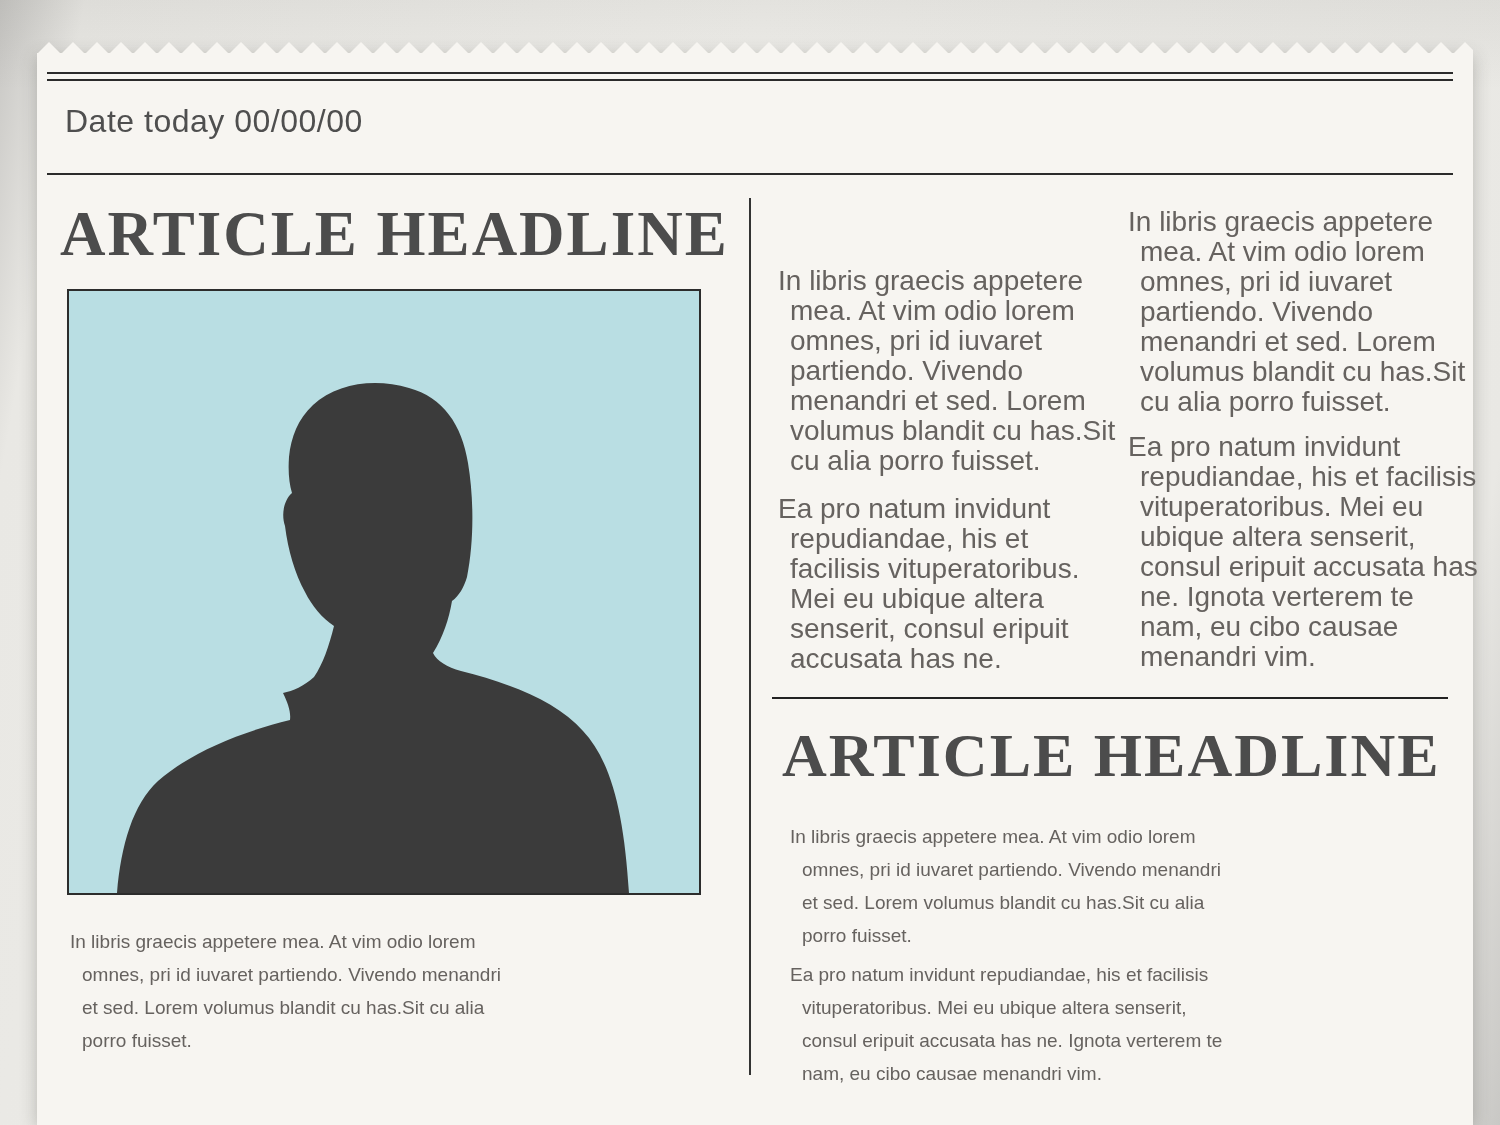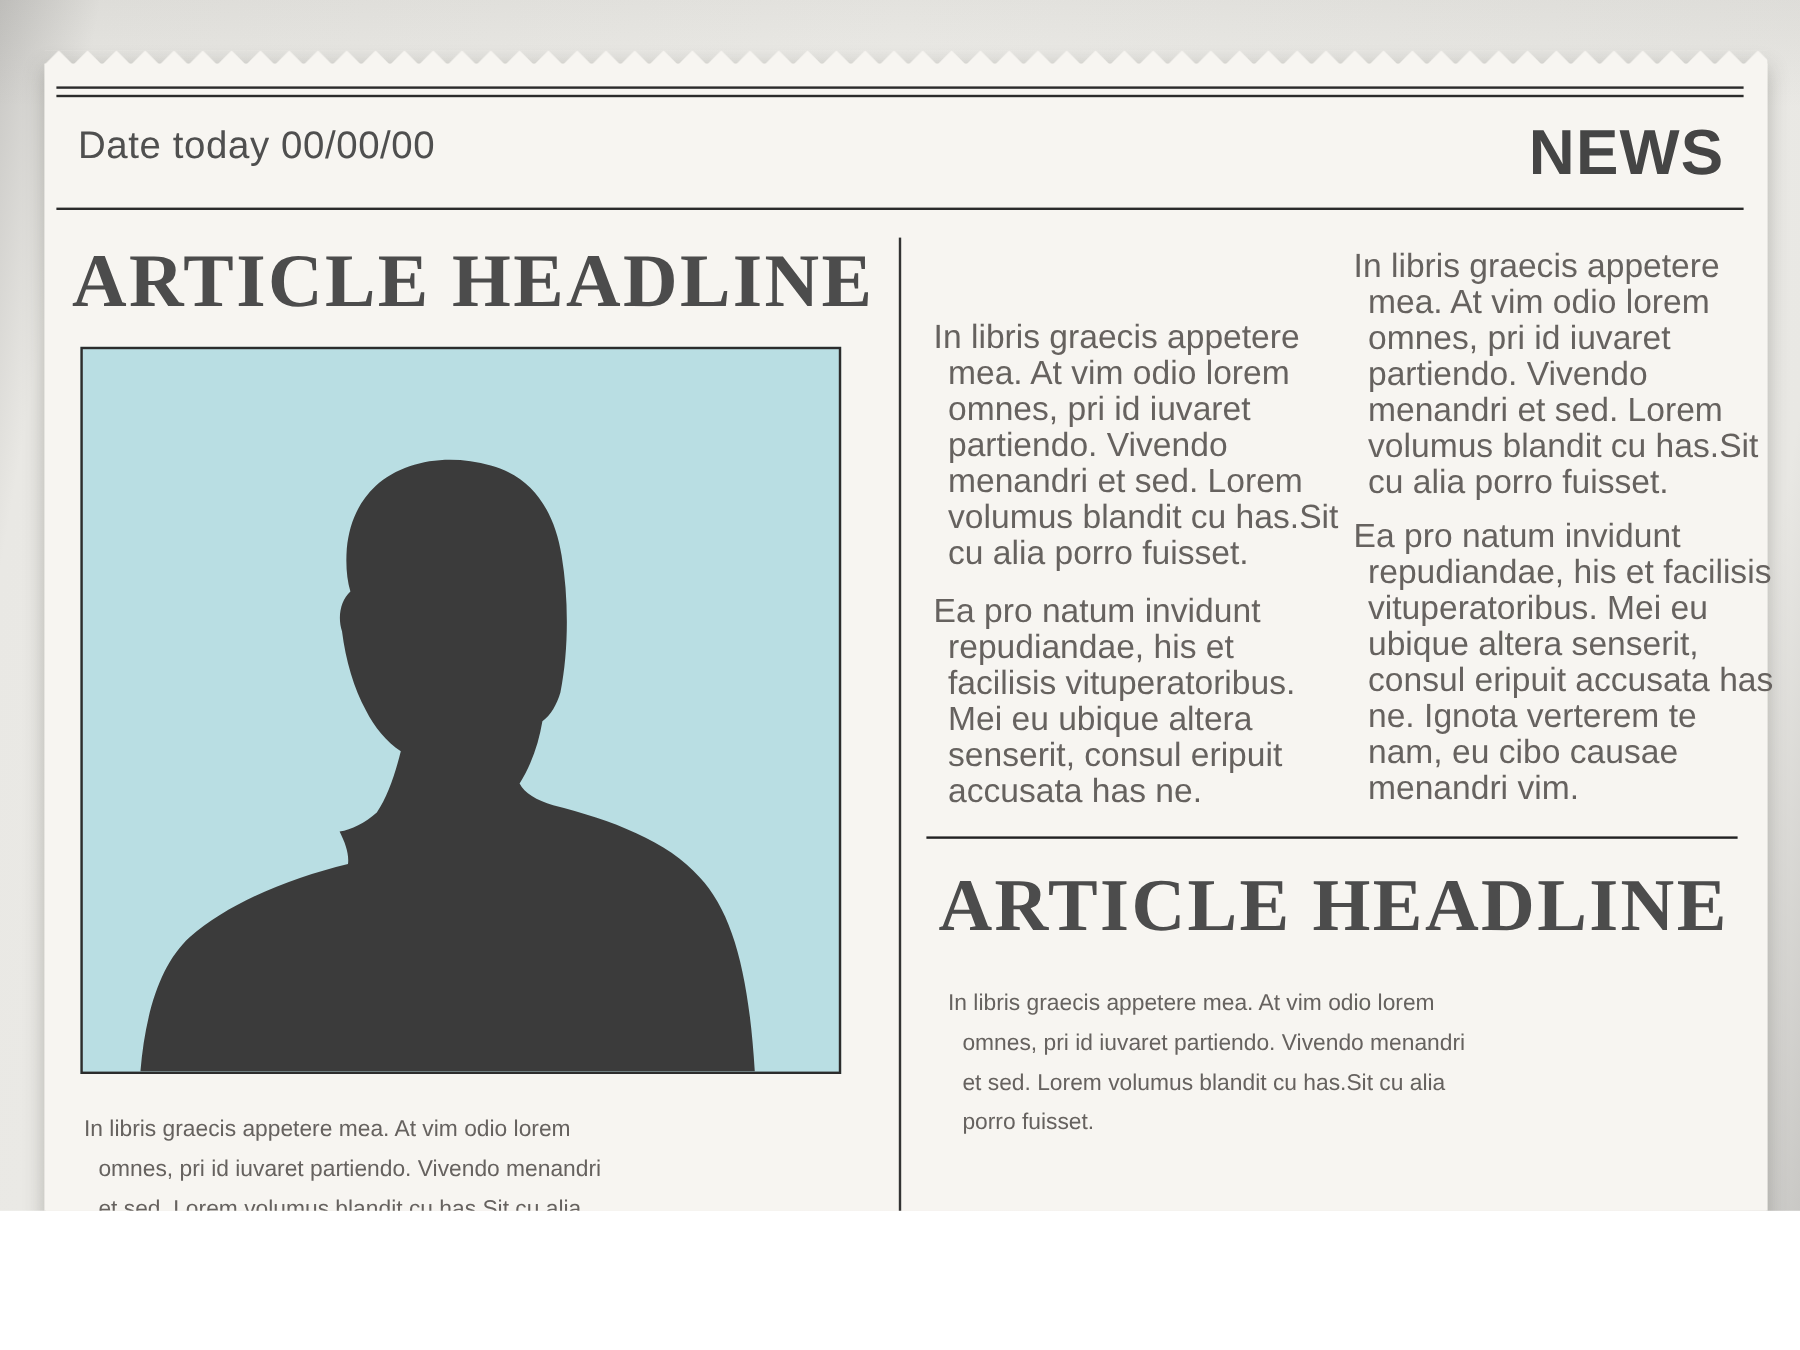--- a/index.html
+++ b/index.html
@@ -1,17 +1,17 @@
 <!DOCTYPE html>
 <html style="--paper: #f7f5f1; --rule: #2b2b2b; --headline-text: #4c4c4c; --body-text: #66625f; --photo-background: #b9dee3; --silhouette: #3b3b3b;"><head>
 <meta charset="utf-8">
 <style>
   html,body { margin:0; padding:0; }
   .stage {
-    position:relative; width:1500px; height:1009px; overflow:hidden;
+    position:relative; width:1500px; height:1125px; overflow:hidden;
     font-family:"Liberation Sans", sans-serif;
     background:
       linear-gradient(to bottom, rgba(70,70,65,0.07), rgba(0,0,0,0) 90px),
       linear-gradient(100deg, #c7c6c3 0%, #e9e8e4 5%, #efeeea 45%, #e9e8e4 93%, #c9c8c5 100%);
   }
   .paper {
     position:absolute; left:37px; top:53px; width:1436px; height:1072px;
     background:var(--paper,#f7f5f1);
     box-shadow:0 3px 16px rgba(60,58,52,0.30);
   }
@@ -62,21 +62,20 @@
       <defs>
         <pattern id="teeth" width="24" height="12" patternUnits="userSpaceOnUse">
           <polygon points="0,12 12,0 24,12" fill="#f7f5f1"></polygon>
         </pattern>
       </defs>
       <rect width="1436" height="12" fill="url(#teeth)"></rect>
     </svg>
 
     <div class="abs rule-double"></div>
     <div class="abs date-line">Date today 00/00/00</div>
-    <div class="abs brand">NEWS</div>
     <div class="abs rule-single"></div>
 
     <h1 class="abs headline headline-left">ARTICLE HEADLINE</h1>
 
     <div class="abs photo">
       <svg viewBox="0 0 630 602" preserveAspectRatio="none" aria-hidden="true">
         <path fill="#3b3b3b" d="
           M 560 602
           C 555 521 542 470 514 440
           C 488 410 440 392 392 380
@@ -138,15 +137,19 @@
 menandri vim.</p>
 
     <div class="abs sdivider"></div>
 
     <h1 class="abs headline headline-second">ARTICLE HEADLINE</h1>
 
     <p class="para wide-para b-para1">In libris graecis appetere mea. At vim odio lorem
 omnes, pri id iuvaret partiendo. Vivendo menandri
 et sed. Lorem volumus blandit cu has.Sit cu alia
 porro fuisset.</p>
+    <p class="para wide-para b-para2">Ea pro natum invidunt repudiandae, his et facilisis
+vituperatoribus. Mei eu ubique altera senserit,
+consul eripuit accusata has ne. Ignota verterem te
+nam, eu cibo causae menandri vim.</p>
 
   </div>
 </div>
 
 </body></html>

